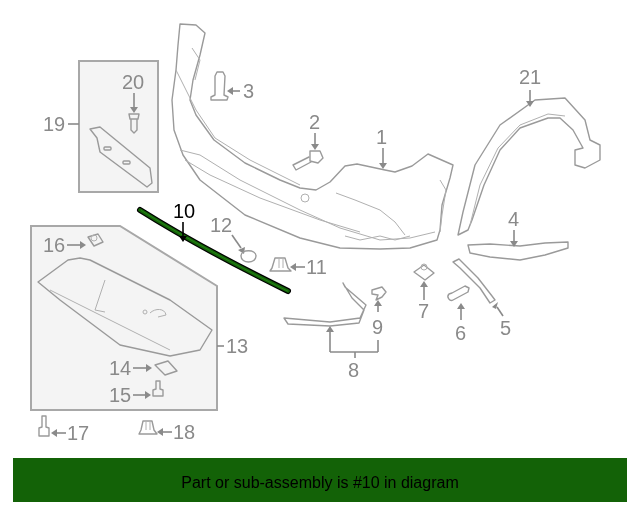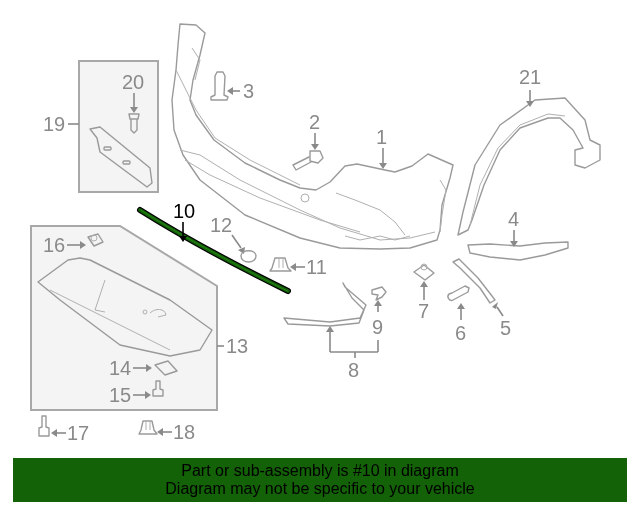--- a/index.html
+++ b/index.html
@@ -7,21 +7,21 @@
   #diagram { position:absolute; left:0; top:0; width:640px; height:455px; }
   .callout { font-family:"Liberation Sans", sans-serif; font-size:20px; fill:#8a8a8a; }
   .callout.hi { fill:#000000; }
   .ln { stroke:#9a9a9a; fill:none; stroke-width:1.4; stroke-linejoin:round; stroke-linecap:round; }
   .ln2 { stroke:#b0b0b0; fill:none; stroke-width:1; }
   .box { stroke:#a8a8a8; fill:#f4f4f4; stroke-width:2; }
   .ar { stroke:#8a8a8a; stroke-width:1.6; fill:none; }
   .arh { fill:#8a8a8a; }
   .arh.hi { fill:#000; }
   .ar.hi { stroke:#000; }
-  #banner { position:absolute; left:13px; top:458px; width:614px; height:44px; background:#136207; color:#000; text-align:center; font-size:16px; line-height:18px; padding-top:4px; box-sizing:border-box; }
+  #banner { position:absolute; left:13px; top:458px; width:614px; height:44px; background:#136207; color:#000; text-align:center; font-size:16px; line-height:18px; padding-top:16px; box-sizing:border-box; }
   #banner div { white-space:nowrap; }
 </style>
 </head>
 <body>
 
 <svg id="diagram" viewBox="0 0 640 455" xmlns="http://www.w3.org/2000/svg">
 
   <g>
     <rect class="box" x="79" y="61" width="79" height="131"></rect>
     <line class="ar" x1="68" y1="124" x2="79" y2="124"></line>
@@ -186,14 +186,13 @@
   <text class="callout" x="43" y="252">16</text>
   <text class="callout" x="67" y="440">17</text>
   <text class="callout" x="173" y="439">18</text>
   <text class="callout" x="43" y="131">19</text>
   <text class="callout" x="122" y="89">20</text>
   <text class="callout" x="519" y="84">21</text>
 </svg>
 
 <div id="banner">
   <div>Part or sub-assembly is #10 in diagram</div>
-  <div>Diagram may not be specific to your vehicle</div>
 </div>
 
 </body></html>

